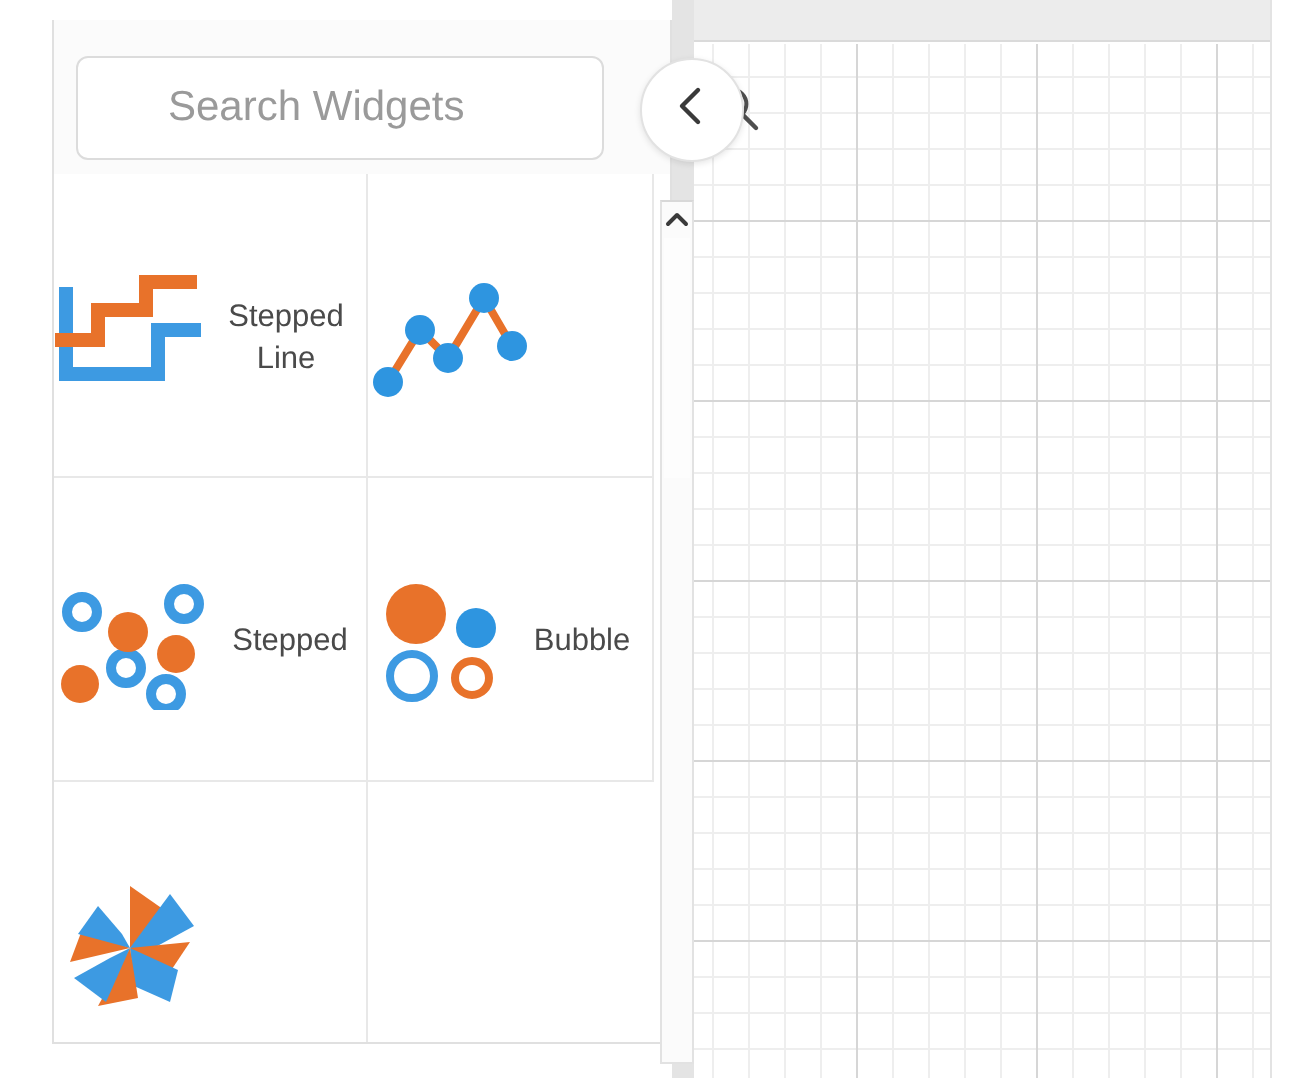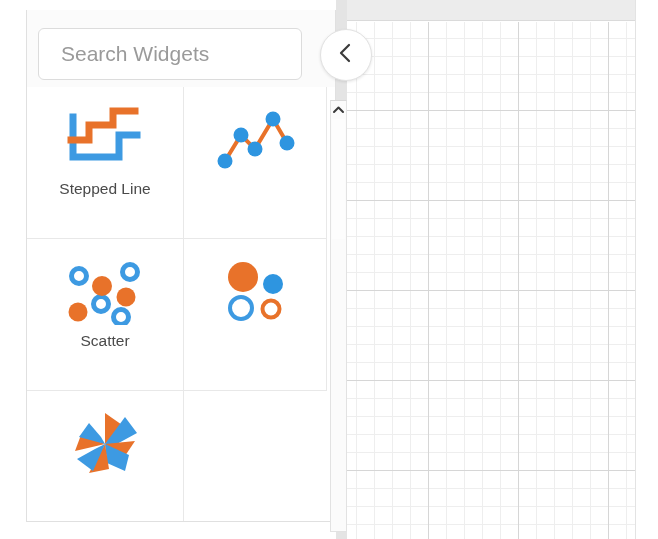--- a/index.html
+++ b/index.html
@@ -96,20 +96,21 @@
     position: absolute;
     left: 11px;
     top: 18px;
     width: 264px;
     height: 52px;
     border: 1px solid #dcdcdc;
     border-radius: 6px;
     background: #ffffff;
     box-sizing: border-box;
     display: flex;
+    padding-left: 23px;
   }
   .search-input {
     flex: 1;
     border: none;
     outline: none;
     background: transparent;
     font-family: "Liberation Sans", sans-serif;
     font-size: 21px;
     color: #808080;
     padding: 0 0 0 22px;
@@ -139,21 +140,21 @@
     grid-auto-rows: 152px;
     width: 300px;
   }
   .tile {
     position: relative;
     box-sizing: border-box;
     border-right: 1px solid #e8e8e8;
     border-bottom: 1px solid #e8e8e8;
     background: #ffffff;
     display: flex;
-    flex-direction: column;
+    flex-direction: row;
     align-items: center;
     justify-content: flex-start;
     padding-top: 14px;
   }
   .tile .tile-art {
     height: 78px;
     display: flex;
     align-items: center;
     justify-content: center;
   }
@@ -280,32 +281,33 @@
             <svg width="80" height="66" viewBox="0 0 80 66">
               <circle cx="14" cy="17" r="7.5" fill="none" stroke="#3d9ae2" stroke-width="5"></circle>
               <circle cx="65" cy="13" r="7.5" fill="none" stroke="#3d9ae2" stroke-width="5"></circle>
               <circle cx="36" cy="45" r="7.5" fill="none" stroke="#3d9ae2" stroke-width="5"></circle>
               <circle cx="56" cy="58" r="7.5" fill="none" stroke="#3d9ae2" stroke-width="5"></circle>
               <circle cx="37" cy="27" r="10" fill="#e8722a"></circle>
               <circle cx="61" cy="38" r="9.5" fill="#e8722a"></circle>
               <circle cx="13" cy="53" r="9.5" fill="#e8722a"></circle>
             </svg>
           </div>
-          <div class="tile-label">Scatter</div>
+          <div class="tile-label">Stepped</div>
         </div>
 
         <div class="tile">
           <div class="tile-art">
             <svg width="72" height="64" viewBox="0 0 72 64">
               <circle cx="24" cy="17" r="15" fill="#e8722a"></circle>
               <circle cx="54" cy="24" r="10" fill="#2e95e0"></circle>
               <circle cx="22" cy="48" r="11" fill="none" stroke="#3d9ae2" stroke-width="4"></circle>
               <circle cx="52" cy="49" r="8.5" fill="none" stroke="#e8722a" stroke-width="4"></circle>
             </svg>
           </div>
+          <div class="tile-label">Bubble</div>
         </div>
 
         <div class="tile">
           <div class="tile-art">
             <svg width="76" height="66" viewBox="0 0 76 66">
               <g>
                 <path d="M38,33 L38,2 L58,16 Z" fill="#e8722a"></path>
                 <path d="M38,33 L58,6 L70,22 L48,34 Z" fill="#3d9ae2"></path>
                 <path d="M38,33 L68,30 L56,48 Z" fill="#e8722a"></path>
                 <path d="M38,33 L62,44 L58,60 L40,52 Z" fill="#3d9ae2"></path>

